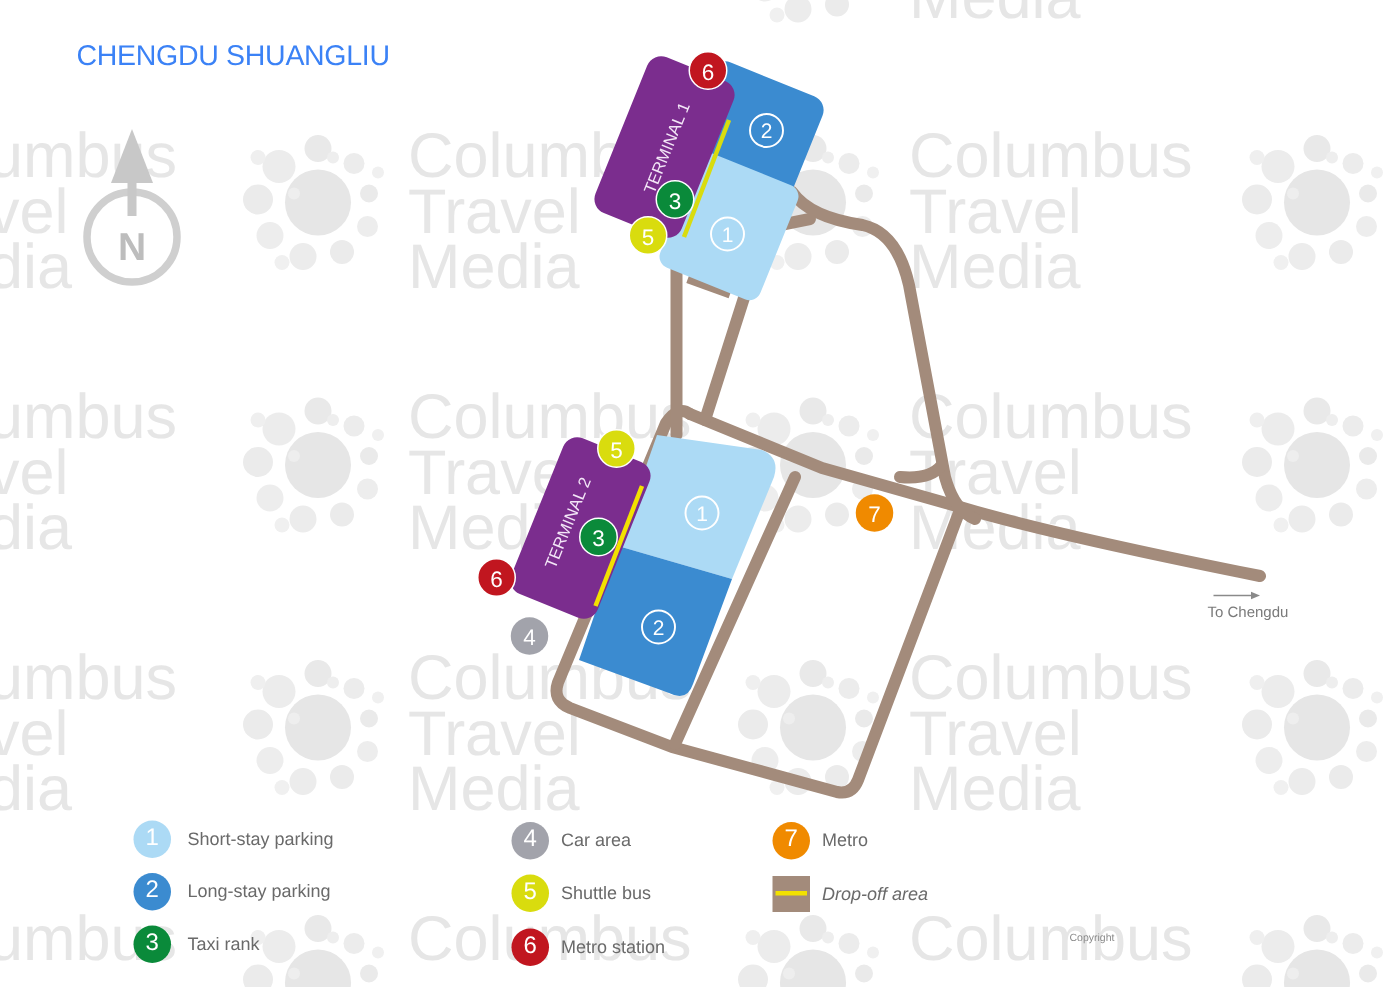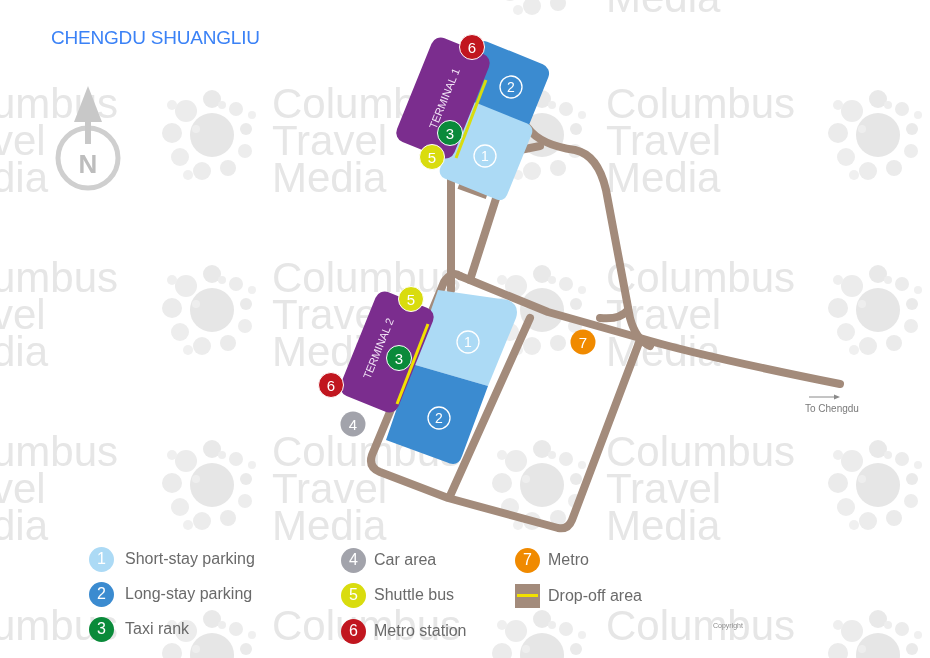--- a/index.html
+++ b/index.html
@@ -19,21 +19,21 @@
       width: 25px; height: 25px; border-radius: 50%;
       display: flex; align-items: center; justify-content: center;
       color: #fff; font-size: 16px;
     }
     .legend-swatch {
       width: 25px; height: 24px; background: #a38b7b; position: relative;
     }
     .legend-swatch::after {
       content: ""; position: absolute; left: 2px; right: 2px; top: 10px; height: 3px; background: #f2e100;
     }
-    .legend-label { margin-left: 11px; font-size: 16px; color: #6a6a6a; white-space: nowrap; }
+    .legend-label { margin-left: 11px; font-size: 12px; color: #6a6a6a; white-space: nowrap; }
     .to-chengdu { position: absolute; left: 805px; top: 403px; font-size: 10px; color: #7a7a7a; }
     .copyright { position: absolute; left: 713px; top: 622px; font-size: 7px; color: #8a8a8a; }
   </style>
 </head>
 <body>
 
 <div id="stage">
 
   <svg width="930" height="658" viewBox="0 0 930 658">
     <defs>
@@ -219,20 +219,20 @@
     </div>
     <div class="legend-item" style="left:341px; top:618px;">
       <span class="legend-badge" style="background:#c1161f;">6</span>
       <span class="legend-label" style="margin-left:8px">Metro station</span>
     </div>
 
     <div class="legend-item" style="left:515px; top:547px;">
       <span class="legend-badge" style="background:#f08a00;">7</span>
       <span class="legend-label" style="margin-left:8px">Metro</span>
     </div>
-    <div class="legend-item" style="left:515px; top:583px;">
+    <div class="legend-item" style="left:515px; top:583px;font-style:italic;">
       <span class="legend-swatch"></span>
       <span class="legend-label" style="margin-left:8px">Drop-off area</span>
     </div>
   </div>
 
   <div class="copyright">Copyright</div>
 </div>
 
 </body></html>

